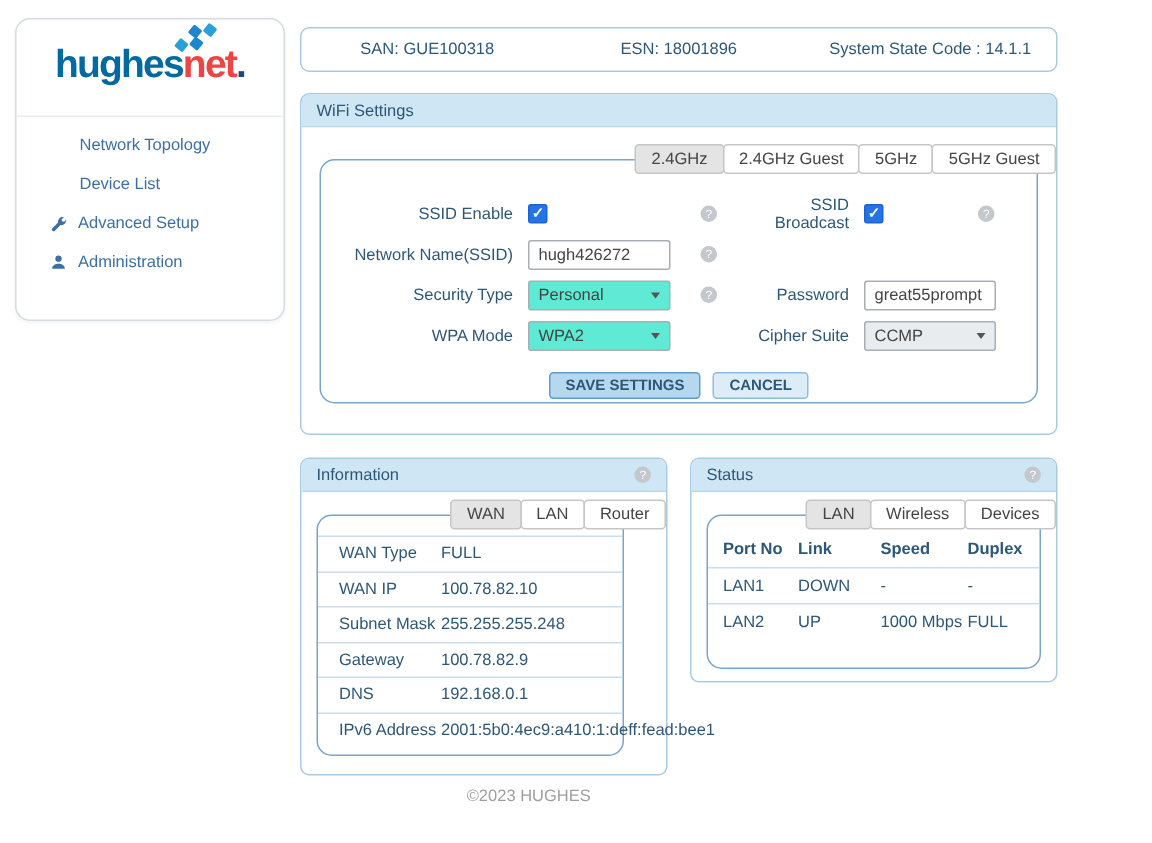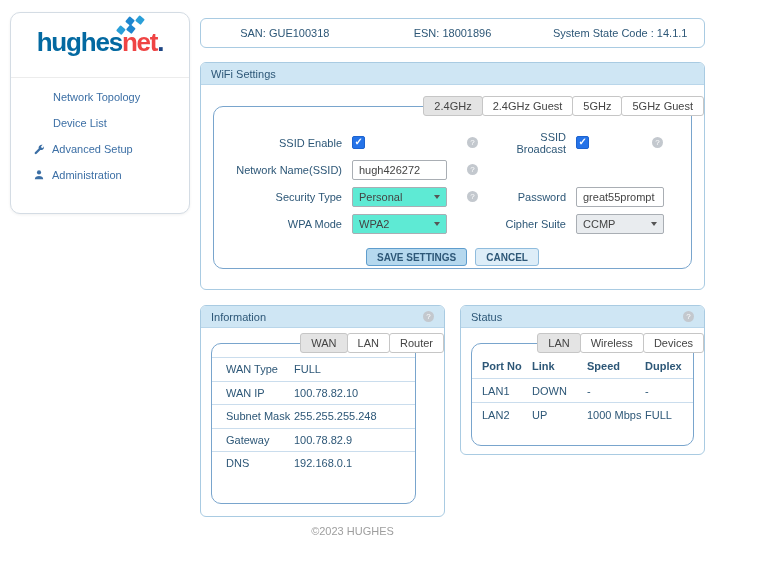--- a/index.html
+++ b/index.html
@@ -240,20 +240,24 @@
       <span class="info-value">255.255.255.248</span>
     </div>
     <div class="info-row">
       <span class="info-label">Gateway</span>
       <span class="info-value">100.78.82.9</span>
     </div>
     <div class="info-row">
       <span class="info-label">DNS</span>
       <span class="info-value">192.168.0.1</span>
     </div>
+    <div class="info-row">
+      <span class="info-label">IPv6 Address</span>
+      <span class="info-value">2001:5b0:4ec9:a410:1:deff:fead:bee1</span>
+    </div>
   </div>
 </section>
 
 <section class="panel status">
   <div class="panel-header">
     <span>Status</span>
     <span class="help"></span>
   </div>
   <div class="tabs">
     <div class="tab active">LAN</div>

